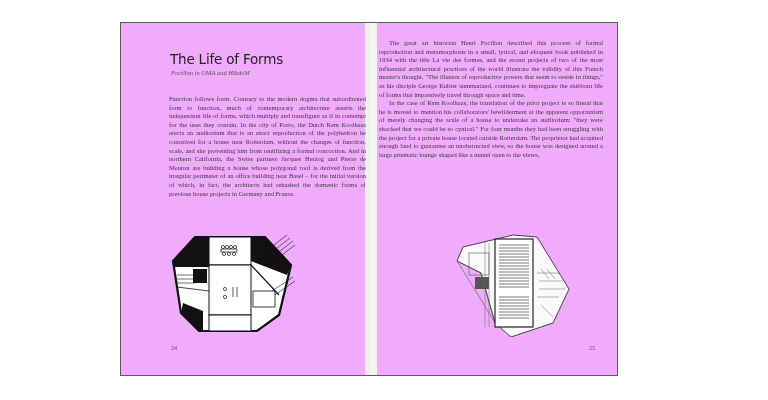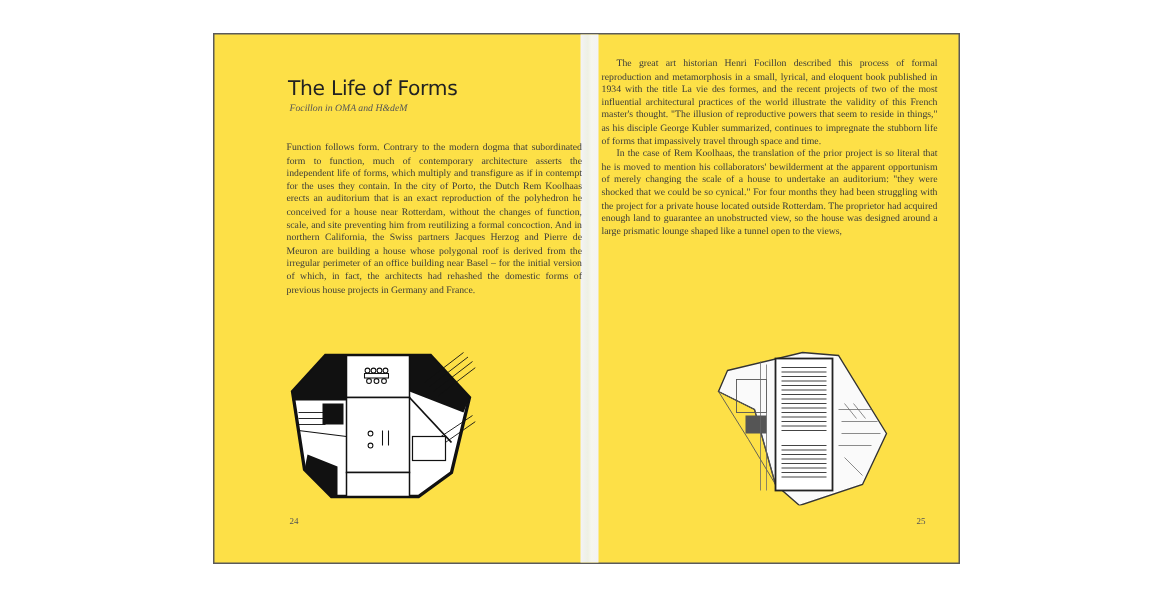--- a/index.html
+++ b/index.html
@@ -1,17 +1,17 @@
 <!DOCTYPE html>
 <html><head>
 <meta charset="utf-8">
 <style>
   html,body{margin:0;padding:0;}
   body{width:768px;height:400px;background:#ffffff;position:relative;overflow:hidden;font-family:"Liberation Serif",serif;}
-  .book{position:absolute;left:142px;top:22px;width:498px;height:354px;border:1.5px solid #5a5a5a;background:#fde047;box-sizing:border-box;}
+  .book{position:absolute;left:120px;top:22px;width:498px;height:354px;border:1.5px solid #5a5a5a;background:#f0abfc;box-sizing:border-box;}
   .gutter{position:absolute;left:244px;top:0;width:12px;height:100%;background:linear-gradient(90deg,#f3f3f5,#eef0e4 40%,#f6f6ee 60%,#f3f3f5);}
   .page{position:absolute;top:0;height:100%;}
   .page.left{left:0;width:248px;}
   .page.right{left:250px;width:246px;}
   .title{position:absolute;left:49px;top:28px;font-family:"DejaVu Sans",sans-serif;font-size:13.5px;color:#222;letter-spacing:-0.2px;}
   .subtitle{position:absolute;left:50px;top:46px;font-style:italic;font-size:6.5px;color:#555;}
   .body{position:absolute;font-size:6.5px;line-height:8.6px;color:#3a3a3a;text-align:justify;}
   .body p{margin:0;text-indent:10px;}
   .left .body{left:48px;top:72px;width:197px;}
   .left .body p{text-indent:0;}

